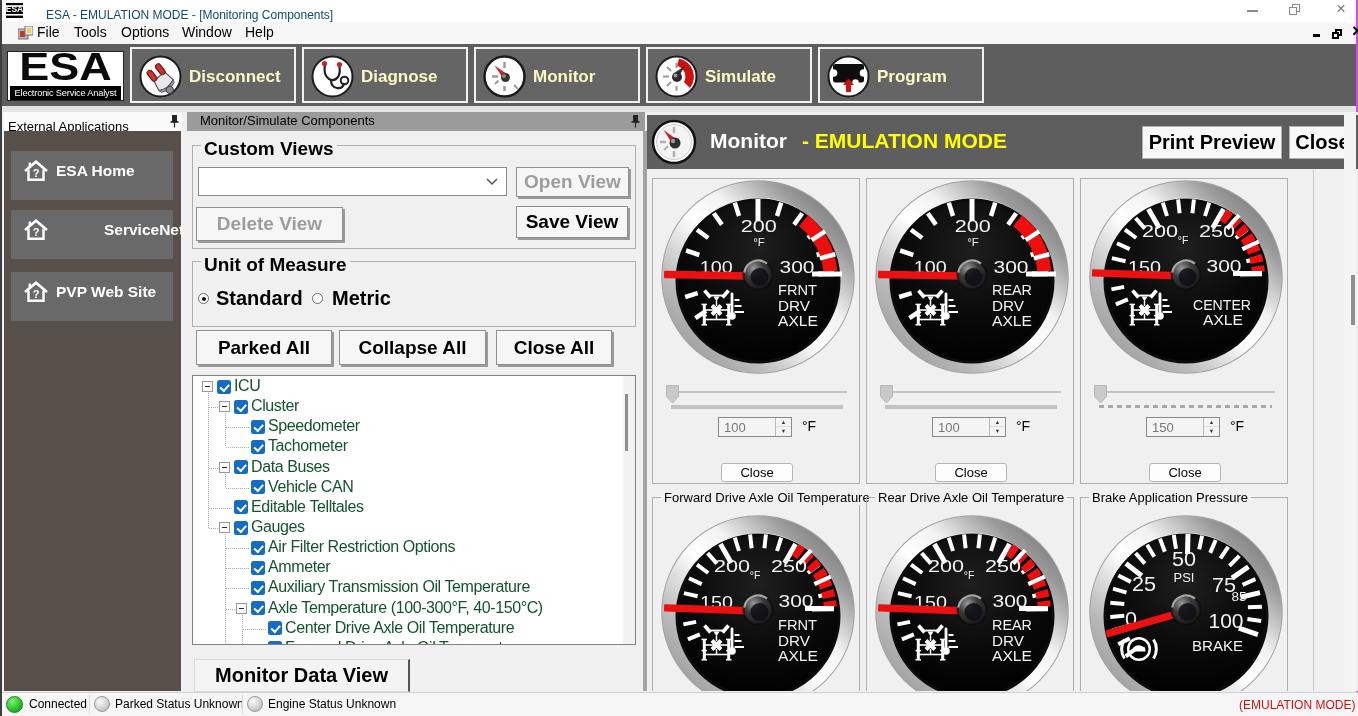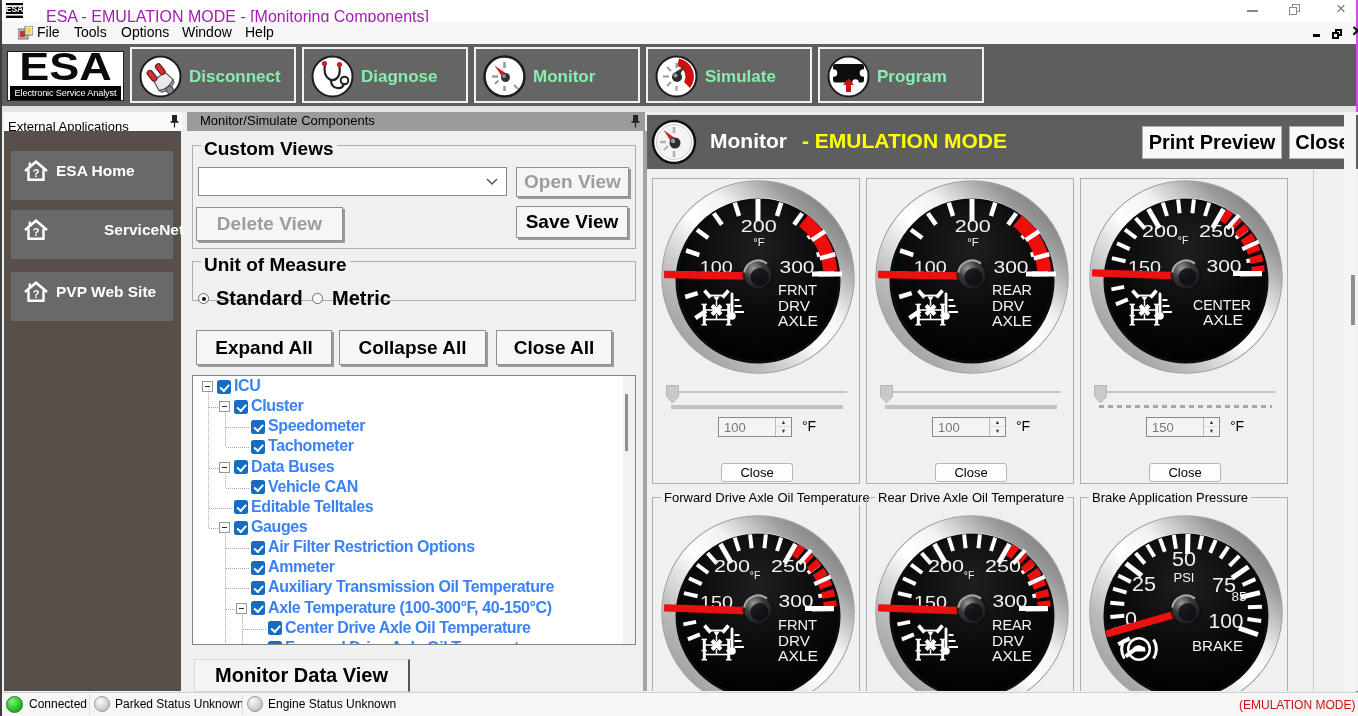--- a/index.html
+++ b/index.html
@@ -1,37 +1,37 @@
 <!DOCTYPE html>
 <html><head><meta charset="utf-8"><style>
 * { margin:0; padding:0; box-sizing:border-box; }
 body { font-family:"Liberation Sans", sans-serif; width:1358px; height:716px; overflow:hidden; }
 #win { position:absolute; left:0; top:0; width:1358px; height:716px; background:#f0f0f0; border-left:2px solid #3e3e3e; border-right:2px solid #d946ef; border-bottom:2px solid #3e3e3e;}
 .abs { position:absolute; white-space:nowrap; }
 #titlebar { left:0; top:0; width:100%; height:22px; background:#ffffff; }
 #menubar { left:0; top:22px; width:100%; height:22px; background:#f6f6f6; }
 #toolbar { left:0; top:44px; width:100%; height:62px; background:#5e5e5e; }
 #toolgap { left:0; top:106px; width:100%; height:6px; background:#e3e3e3; }
-.tbtn { position:absolute; top:3px; height:56px; width:166px; border:2px solid #f2f2f2; background:#656565; color:#86efac; font-weight:bold; font-size:17px; }
+.tbtn { position:absolute; top:3px; height:56px; width:166px; border:2px solid #f2f2f2; background:#656565; color:#fef9c3; font-weight:bold; font-size:17px; }
 .tbtn .ic { position:absolute; left:7px; top:6px; }
 .tbtn .lb { position:absolute; left:57px; top:18px; }
 #sidebar { left:2px; top:131px; width:177px; height:560px; background:#57504a; }
 #sidehdr { left:2px; top:112px; width:178px; height:19px; background:#fafafa; color:#000; font-size:13px; }
 .sbtn { position:absolute; left:7px; width:162px; height:49px; background:#696969; color:#fff; font-weight:bold; font-size:15.5px; }
 #midhdr { left:185px; top:112px; width:458px; height:19px; background:#9b9b9b; color:#000; font-size:13px; }
 #midpanel { left:185px; top:131px; width:456px; height:560px; background:#f0f0f0; }
 #midscroll { left:641px; top:131px; width:4px; height:560px; background:#a3a3a3; }
 #rightpanel { left:645px; top:112px; width:711px; height:579px; background:#f0f0f0; overflow:hidden; }
 #righthdr { position:absolute; left:0px; top:3px; width:711px; height:54px; background:#5e5e5e; }
 #statusbar { left:0; top:692px; width:1358px; height:24px; background:#f6f6f6; border-top:1px solid #d0d0d0; }
 .gbox { position:absolute; border:1px solid #aeaeae; }
 .gtitle { position:absolute; top:-8px; left:8px; background:#f0f0f0; padding:0 3px; font-size:13px; color:#000; white-space:nowrap; }
 .btn3d { position:absolute; background:#f6f6f6; border:1px solid #8f8f8f; box-shadow:2px 2px 0 #9a9a9a; font-weight:bold; text-align:center; }
 .wbtn { position:absolute; background:#f8f8f8; border:1px solid #b0b0b0; font-weight:bold; text-align:center; color:#000; }
-.treerow { position:absolute; white-space:nowrap; font-weight:bold; font-size:16px; letter-spacing:-0.4px; color:#3b82f6; }
+.treerow { position:absolute; white-space:nowrap; font-weight:normal; font-size:16px; letter-spacing:-0.4px; color:#14532d; }
 .cb { position:absolute; width:13.5px; height:13.5px; background:#146dc2; border-radius:2.5px; }
 .cb:after { content:''; position:absolute; left:3px; top:3.5px; width:7px; height:3.5px; border-left:2px solid #fff; border-bottom:2px solid #fff; transform:rotate(-48deg); }
 .exp { position:absolute; width:11px; height:11px; background:#fff; border:1px solid #979797; }
 .exp:after { content:''; position:absolute; left:2px; top:4px; width:5px; height:1px; background:#2b2b2b; }
 .dotv { position:absolute; width:1px; background-image:repeating-linear-gradient(to bottom,#a8a8a8 0 1px,transparent 1px 2px); }
 .doth { position:absolute; height:1px; background-image:repeating-linear-gradient(to right,#a8a8a8 0 1px,transparent 1px 2px); }
 .spin { position:absolute; width:74px; height:20px; background:#f4f4f4; border:1px solid #8a8a8a; font-size:13px; color:#777; }
 .spin .v { position:absolute; left:5px; top:2px; }
 .spin .ud { position:absolute; right:0px; top:0px; width:16px; height:18px; border-left:1px solid #bbb; }
 .spin .ud div { height:9px; font-size:5.5px; text-align:center; color:#333; line-height:9px; border-bottom:1px solid #ddd;}
@@ -41,21 +41,21 @@
 .sldlined { position:absolute; height:3px; background-image:repeating-linear-gradient(to right,#a8a8a8 0 5px,transparent 5px 9px); }
 </style></head><body>
 <div id="win">
 <div id="titlebar" class="abs">
 <svg class="abs" style="left:4px;top:3px" width="17" height="15">
         <rect width="17" height="15" fill="#000"></rect>
         <rect y="2.2" width="17" height="1.6" fill="#fff"></rect>
         <rect y="11" width="17" height="1.6" fill="#fff"></rect>
         <text x="8.5" y="9.4" font-size="8.5" font-weight="bold" fill="#fff" text-anchor="middle" font-family="Liberation Sans">ESA</text>
       </svg>
-<span class="abs" style="left:44px;top:8px;font-size:16px;color:#a21caf;">ESA - EMULATION MODE - [Monitoring Components]</span>
+<span class="abs" style="left:44px;top:8px;font-size:12px;color:#0c4a6e;">ESA - EMULATION MODE - [Monitoring Components]</span>
 <span class="abs" style="left:1245px;top:10px;width:11px;height:1.5px;background:#8a8a8a;"></span>
 <span class="abs" style="left:1290px;top:4px;width:8px;height:8px;border:1px solid #8a8a8a;background:#fff;"></span>
 <span class="abs" style="left:1287px;top:7px;width:8px;height:8px;border:1px solid #8a8a8a;background:#fff;"></span>
 <span class="abs" style="left:1334px;top:-1px;font-size:17px;color:#777;">×</span>
 </div>
 <div id="menubar" class="abs">
 <svg class="abs" style="left:16px;top:4px" width="15" height="14">
         <rect x="0" y="3" width="10" height="10" fill="#b8b8b8" stroke="#777"></rect>
         <rect x="2" y="5" width="5" height="6" fill="#c0392b"></rect>
         <rect x="7" y="0" width="8" height="9" fill="#e8e8e8" stroke="#777"></rect>
@@ -206,29 +206,29 @@
         <span class="gtitle" style="font-size:19px;font-weight:bold;">Custom Views</span>
       </div>
 <div class="abs" style="left:11px;top:36px;width:309px;height:29px;background:#fff;border:1px solid #8a8a8a;">
         <svg class="abs" style="right:8px;top:10px" width="12" height="8">
           <path d="M1 1 L6 6 L11 1" stroke="#555" fill="none" stroke-width="1.5"></path>
         </svg>
       </div>
 <div class="btn3d" style="left:329px;top:36px;width:113px;height:30px;font-size:19px;line-height:28px;color:#9d9d9d;">Open View</div>
 <div class="btn3d" style="left:9px;top:76px;width:147px;height:34px;font-size:19px;line-height:32px;color:#9d9d9d;">Delete View</div>
 <div class="btn3d" style="left:329px;top:75px;width:112px;height:32px;font-size:19px;line-height:30px;color:#000;">Save View</div>
-<div class="gbox" style="left:5px;top:130px;width:444px;height:40px;">
+<div class="gbox" style="left:5px;top:130px;width:444px;height:66px;">
         <span class="gtitle" style="font-size:19px;font-weight:bold;">Unit of Measure</span>
       </div>
 <span class="abs" style="left:11px;top:162px;width:11px;height:11px;border-radius:50%;background:#fdfdfd;border:1px solid #6a6a6a;"></span>
 <span class="abs" style="left:14.5px;top:165.5px;width:4.5px;height:4.5px;border-radius:50%;background:#111;"></span>
 <span class="abs" style="left:29px;top:156px;font-size:20px;font-weight:bold;">Standard</span>
 <span class="abs" style="left:125px;top:162px;width:11px;height:11px;border-radius:50%;background:#fdfdfd;border:1px solid #6a6a6a;"></span>
 <span class="abs" style="left:145px;top:156px;font-size:20px;font-weight:bold;">Metric</span>
-<div class="btn3d" style="left:9px;top:199px;width:136px;height:35px;font-size:19px;line-height:33px;">Expand All</div>
+<div class="btn3d" style="left:9px;top:199px;width:136px;height:35px;font-size:19px;line-height:33px;">Parked All</div>
 <div class="btn3d" style="left:152px;top:199px;width:147px;height:35px;font-size:19px;line-height:33px;">Collapse All</div>
 <div class="btn3d" style="left:309px;top:199px;width:116px;height:35px;font-size:19px;line-height:33px;">Close All</div>
 <div class="abs" style="left:5px;top:244px;width:444px;height:270px;background:#fff;border:1px solid #828282;overflow:hidden;" id="tree">
 <span class="exp" style="left:9px;top:5px;"></span>
 <span class="cb" style="left:24px;top:4px;"></span>
 <span class="treerow" style="left:41px;top:1px;">ICU</span>
 <span class="exp" style="left:26px;top:25px;"></span>
 <span class="cb" style="left:41px;top:24px;"></span>
 <span class="treerow" style="left:58px;top:21px;">Cluster</span>
 <span class="cb" style="left:58px;top:44px;"></span>

